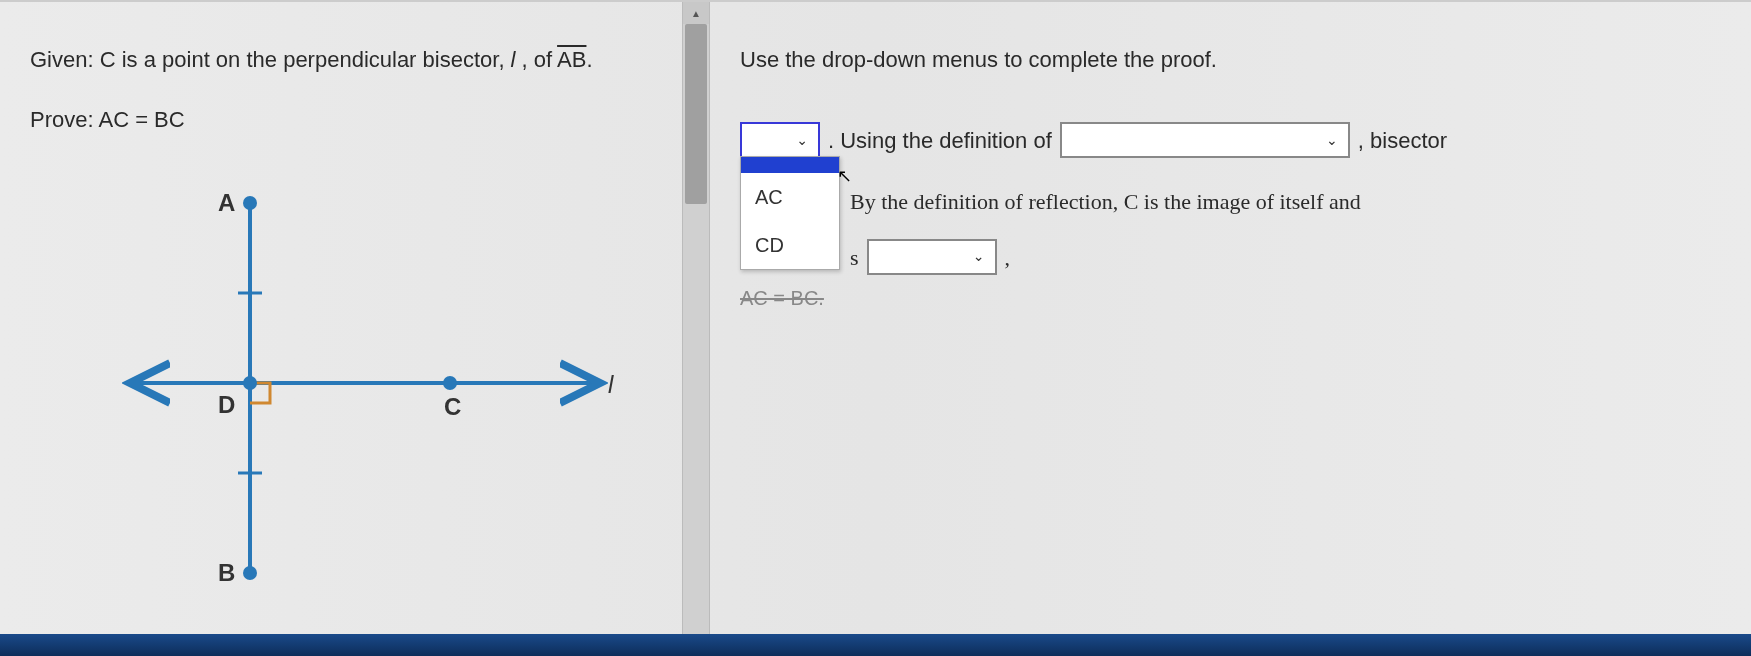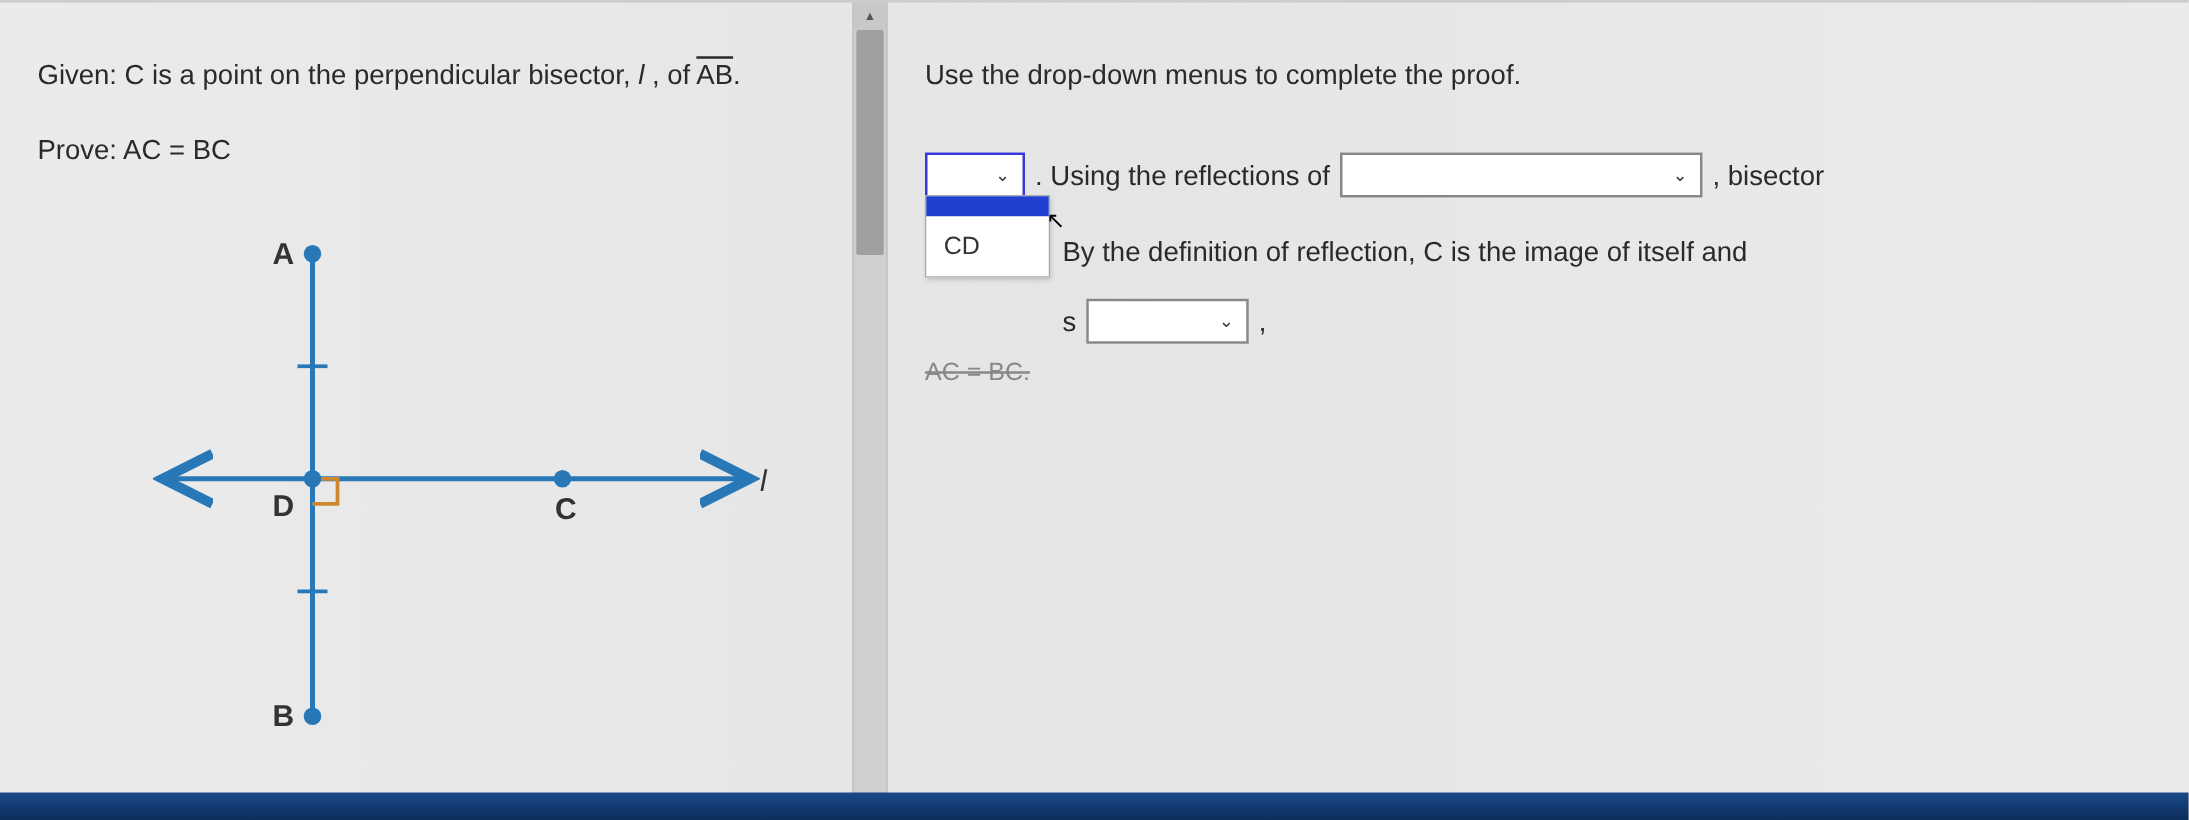--- a/index.html
+++ b/index.html
@@ -124,20 +124,21 @@
       font-size: 20px;
       text-decoration: line-through;
       margin-top: -8px;
       margin-left: 0;
     }
     .proof-row2 {
       display: flex;
       align-items: center;
       gap: 0;
       position: relative;
+      font-family: Liberation Serif, serif;
     }
     .proof-col-right {
       margin-left: 110px;
     }
     .bottom-bar {
       position: absolute;
       bottom: 0;
       left: 0;
       right: 0;
       height: 22px;
@@ -196,25 +197,26 @@
   </div>
 
   <div class="right-panel">
     <div class="instruction">Use the drop-down menus to complete the proof.</div>
 
     <div class="proof-line" style="position:relative;">
       <span class="dropdown" style="position:relative;">
         <span class="dropdown-arrow">⌄</span>
         <div class="dropdown-options">
           <div class="dropdown-option highlighted"></div>
+          <div class="dropdown-option">AC</div>
           <div class="dropdown-option">CD</div>
         </div>
         <span class="cursor-icon">↖</span>
       </span>
-      <span>. Using the reflections of </span>
+      <span>. Using the definition of </span>
       <span class="dropdown wide">
         <span class="dropdown-arrow">⌄</span>
       </span>
       <span>, bisector</span>
     </div>
 
     <div class="proof-row2">
       <div class="proof-col-right">
         <div class="proof-line" style="margin-top:6px;">By the definition of reflection, C is the image of itself and</div>
         <div class="proof-line">

